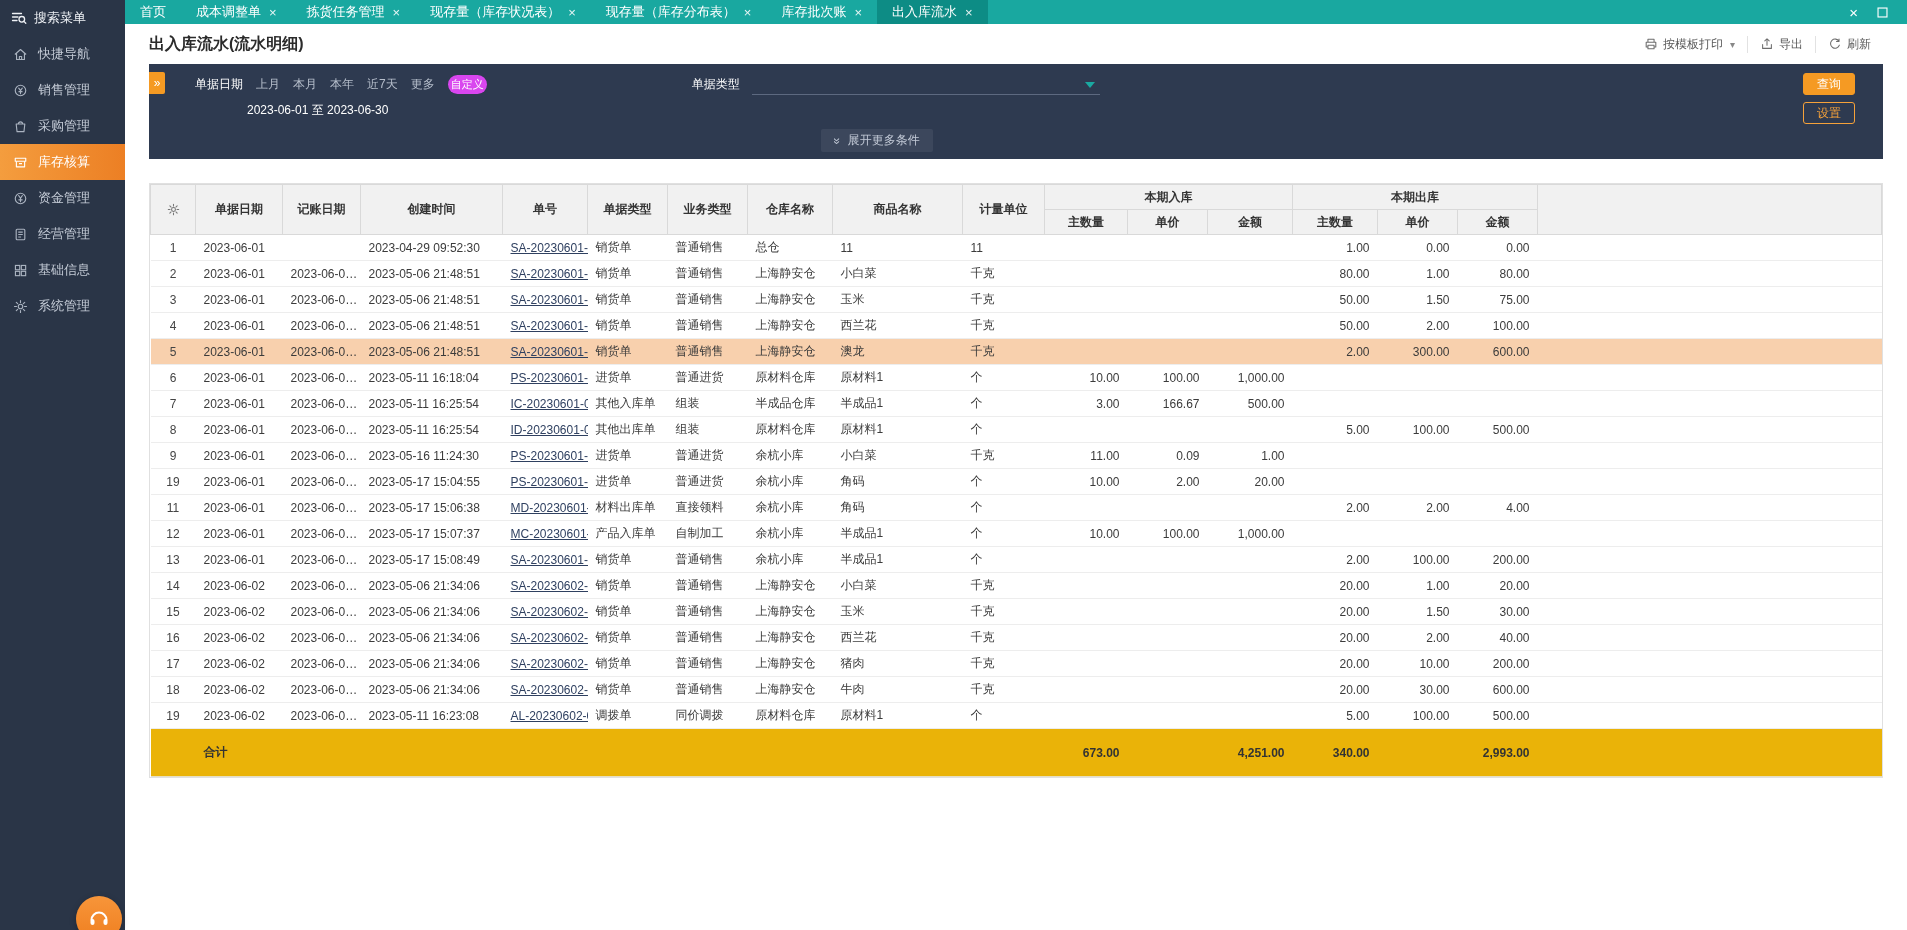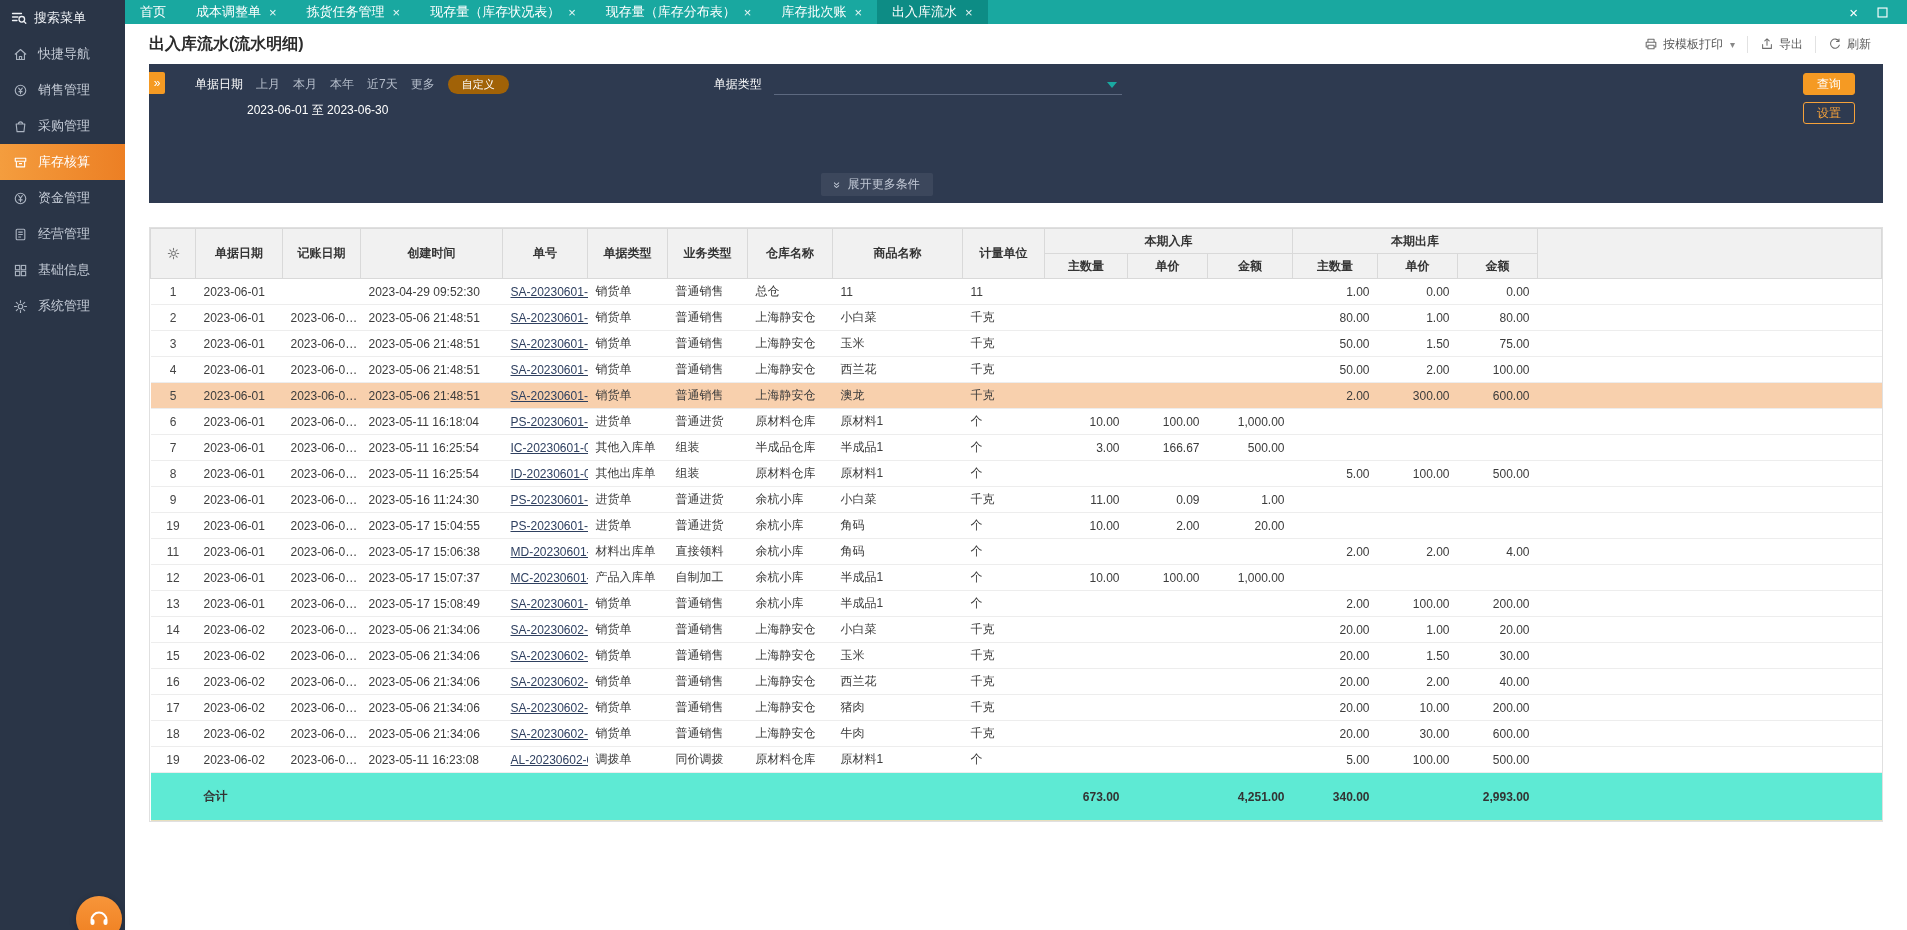--- a/index.html
+++ b/index.html
@@ -39,54 +39,54 @@
   .caret { font-size: 10px; color: #888; margin-left: 2px; }
 
   
   .filter-panel { margin: 0 24px; background: #2e3a50; position: relative; padding: 9px 14px 2px 46px; flex-shrink: 0; }
   .collapse-handle { position: absolute; left: 0; top: 8px; width: 16px; height: 22px; background: #f59a23; color: #fff;
     display: flex; align-items: center; justify-content: center; border-radius: 0 2px 2px 0; font-size: 12px; cursor: pointer; }
   .filter-row { display: flex; align-items: flex-start; }
   .fg-label { color: #fff; font-size: 12px; white-space: nowrap; }
   .fg-date .line1 { display: flex; align-items: center; gap: 13px; height: 22px; }
   .date-opt { color: #b7bfcc; cursor: pointer; white-space: nowrap; }
-  .pill { background: #a16207; color: #fff; border-radius: 10px; padding: 2px 14px; font-size: 11px; cursor: pointer; white-space: nowrap; }
+  .pill { background: #d946ef; color: #fff; border-radius: 10px; padding: 2px 3px; font-size: 11px; cursor: pointer; white-space: nowrap; }
   .fg-date .line2 { margin: 7px 0 0 52px; color: #ffffff; height: 16px; cursor: pointer; white-space: nowrap; }
   .fg-doctype { margin-left: 205px; display: flex; align-items: center; gap: 12px; height: 22px; }
   .fg-product { margin-left: 62px; display: flex; align-items: center; gap: 12px; height: 22px; }
   .underline { border-bottom: 1px solid #5d6980; height: 21px; position: relative; cursor: pointer; }
   .ul-doctype { width: 348px; }
   .ul-product { width: 352px; }
   .dd-chevron { position: absolute; right: 5px; top: 8px; width: 0; height: 0;
     border-left: 5px solid transparent; border-right: 5px solid transparent; border-top: 6px solid #1aa9a1; }
   .dd-more { position: absolute; right: 6px; top: 1px; color: #99a2b1; letter-spacing: 1px; }
   .filter-buttons { margin-left: auto; display: flex; flex-direction: column; gap: 7px; padding-right: 14px; }
   .btn { width: 52px; height: 22px; border-radius: 3px; font-size: 12px; cursor: pointer;
     font-family: inherit; display: flex; align-items: center; justify-content: center; }
   .btn-query { background: #f59a23; color: #fff; border: 1px solid #f59a23; }
   .btn-settings { background: transparent; color: #f6a23a; border: 1px solid #f6a23a; }
   .expand-row { text-align: center; padding: 5px 310px 5px 0; }
   .expand-tag { display: inline-flex; align-items: center; gap: 7px; color: #c2c9d6; font-size: 12px;
-    background: rgba(255,255,255,.07); padding: 3px 13px; border-radius: 2px; cursor: pointer; margin-top: 44px; }
+    background: rgba(255,255,255,.07); padding: 3px 13px; border-radius: 2px; cursor: pointer; }
   .dbl-chevron { display: inline-block; transform: rotate(90deg); font-size: 12px; line-height: 1; }
 
   
   .table-area { margin: 24px 24px 0; border: 1px solid #e0e0e0; }
   table { width: 100%; border-collapse: collapse; table-layout: fixed; }
   thead th { background: #f1f1f1; border: 1px solid #d9d9d9; font-weight: 700; font-size: 12px; color: #333;
     height: 25px; text-align: center; padding: 0 4px; white-space: nowrap; overflow: hidden; cursor: pointer; }
   thead th.col-idx { cursor: pointer; }
   thead .gear-wrap { display: flex; justify-content: center; color: #777; }
   tbody td { height: 26px; border-bottom: 1px solid #ededed; padding: 0 8px; font-size: 12px; color: #3b3b3b;
     white-space: nowrap; overflow: hidden; background: #fff; }
   tbody tr.highlight td { background: #f8d0ad; }
   td.c-idx { text-align: center; color: #444; }
   td.num { text-align: right; }
   .doc-link { color: #2f4060; text-decoration: underline; cursor: pointer; }
-  tfoot td { background: #5eead4; border-top: 1px solid #e7dfbf; border-bottom: 1px solid #e7dfbf;
+  tfoot td { background: #eab308; border-top: 1px solid #e7dfbf; border-bottom: 1px solid #e7dfbf;
     height: 24px; font-weight: 700; color: #333; padding: 15px 8px; white-space: nowrap; }
   tfoot td.num { text-align: right; margin-top: 18px; }
 
   
   .fab { position: fixed; left: 76px; bottom: -12px; width: 46px; height: 46px; border-radius: 50%;
     background: linear-gradient(180deg, #f7953a, #ef7e1f); display: flex; align-items: center; justify-content: center;
     cursor: pointer; z-index: 20; box-shadow: 0 2px 6px rgba(0,0,0,.25); }
 </style>
 </head>
 <body>

